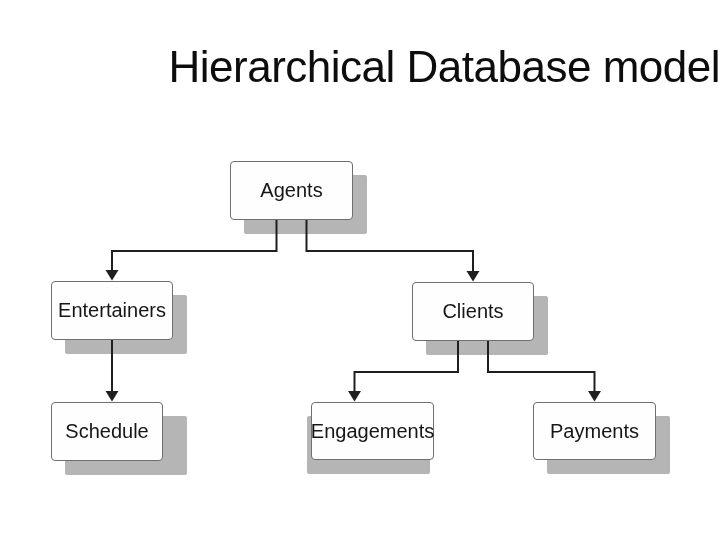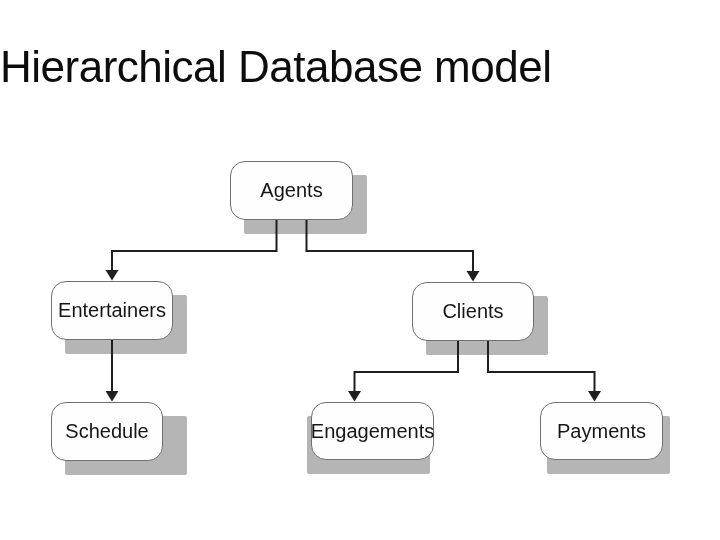--- a/index.html
+++ b/index.html
@@ -13,21 +13,21 @@
     position: relative;
     width: 720px;
     height: 540px;
     background: var(--bg, #ffffff);
   }
   .slide-title {
     position: absolute;
     top: 45px;
     left: 0;
     width: 100%;
-    text-align: left;
+    text-align: right;
     font-size: 44px;
     line-height: 44px;
     font-weight: 400;
     letter-spacing: -0.5px;
     color: var(--title-ink, #0d0d0d);
     white-space: nowrap;
   }
   .diagram {
     position: absolute;
     left: 0; top: 0;
@@ -35,21 +35,21 @@
   }
   .node-shadow {
     position: absolute;
     background: var(--node-shadow, #b5b5b5);
     border-radius: 2px;
   }
   .node-box {
     position: absolute;
     background: var(--node-fill, #fefefe);
     border: 1.5px solid var(--node-border, #6f6f6f);
-    border-radius: 15px;
+    border-radius: 4px;
     display: flex;
     align-items: center;
     justify-content: center;
   }
   .node-box span {
     font-size: 20px;
     color: var(--node-ink, #161616);
     white-space: nowrap;
   }
   svg.connectors {
@@ -80,21 +80,21 @@
       </div>
       <div class="node-box" style="left: 412px; top: 282px; width: 122px; height: 59px;">
         <span>Clients</span>
       </div>
       <div class="node-box" style="left: 51px; top: 402px; width: 112px; height: 59px;">
         <span>Schedule</span>
       </div>
       <div class="node-box" style="left: 293px; top: 402px; width: 123px; height: 58px; margin-left: 18px;">
         <span>Engagements</span>
       </div>
-      <div class="node-box" style="left: 533px; top: 402px; width: 123px; height: 58px; margin-left: 7px;">
+      <div class="node-box" style="left: 533px; top: 402px; width: 123px; height: 58px;">
         <span>Payments</span>
       </div>
       <svg class="connectors" width="720" height="540" viewBox="0 0 720 540">
         <path d="M 276.5 220 V 251 H 112 V 272" fill="none" stroke="#1f1f1f" stroke-width="2"></path>
         <polygon points="105.5,270 118.5,270 112,280.5" fill="#1f1f1f"></polygon>
         <path d="M 306.5 220 V 251 H 473 V 273" fill="none" stroke="#1f1f1f" stroke-width="2"></path>
         <polygon points="466.5,271 479.5,271 473,281.5" fill="#1f1f1f"></polygon>
         <path d="M 112 340 V 371 H 112 V 393" fill="none" stroke="#1f1f1f" stroke-width="2"></path>
         <polygon points="105.5,391 118.5,391 112,401.5" fill="#1f1f1f"></polygon>
         <path d="M 458 341 V 372 H 354.5 V 393" fill="none" stroke="#1f1f1f" stroke-width="2"></path>

